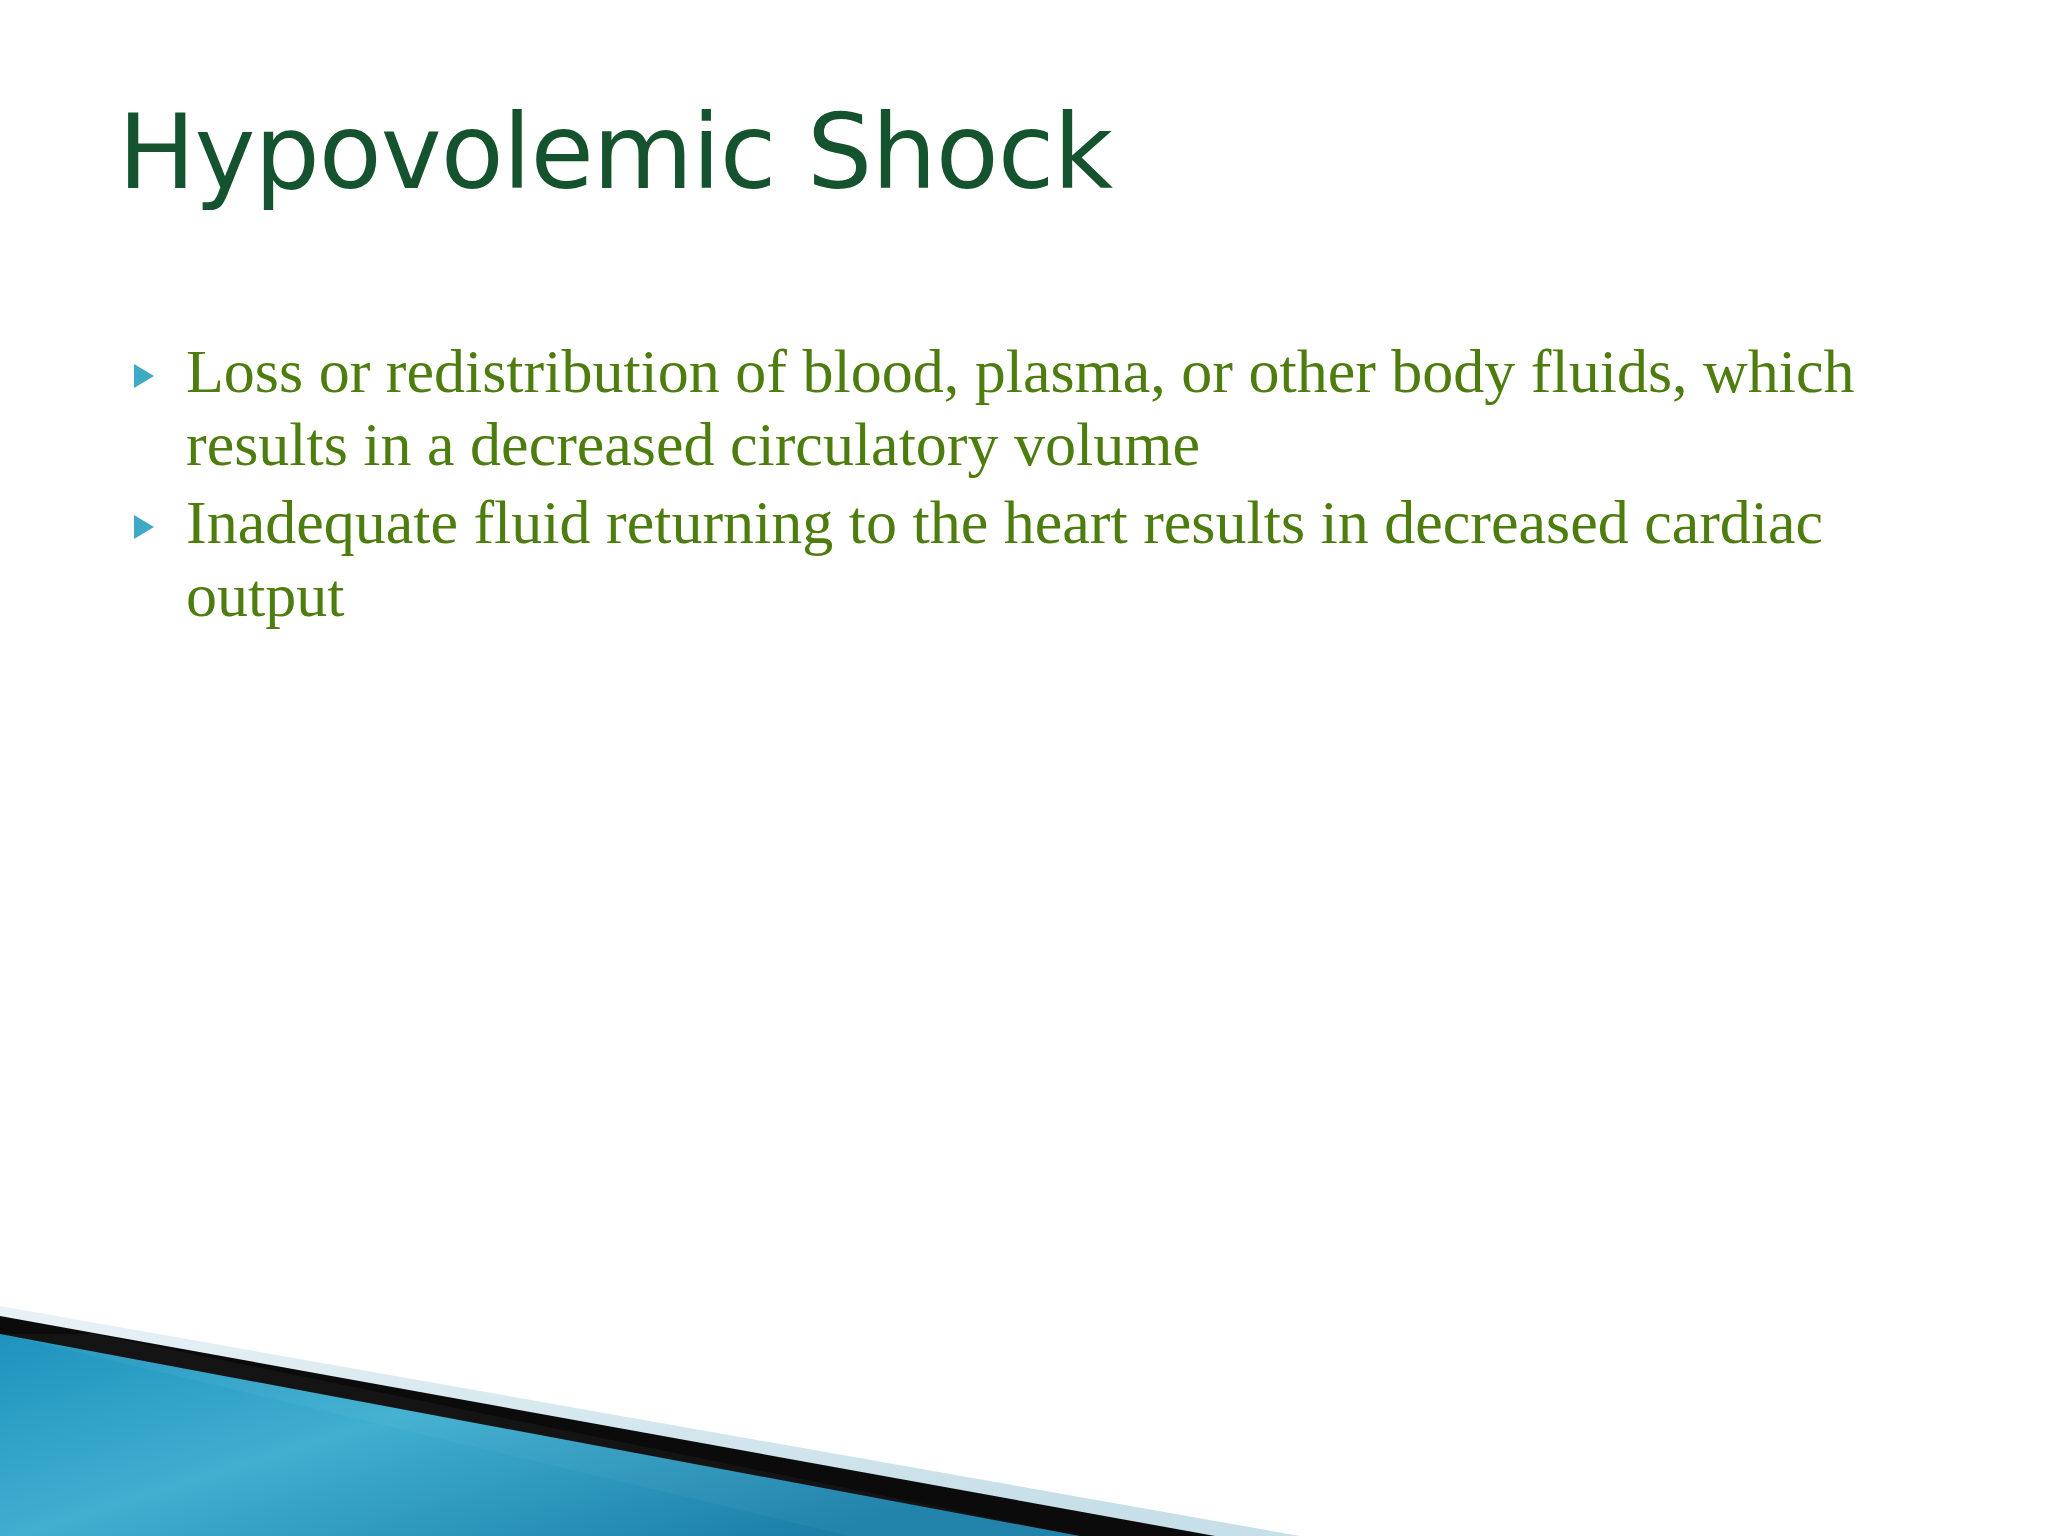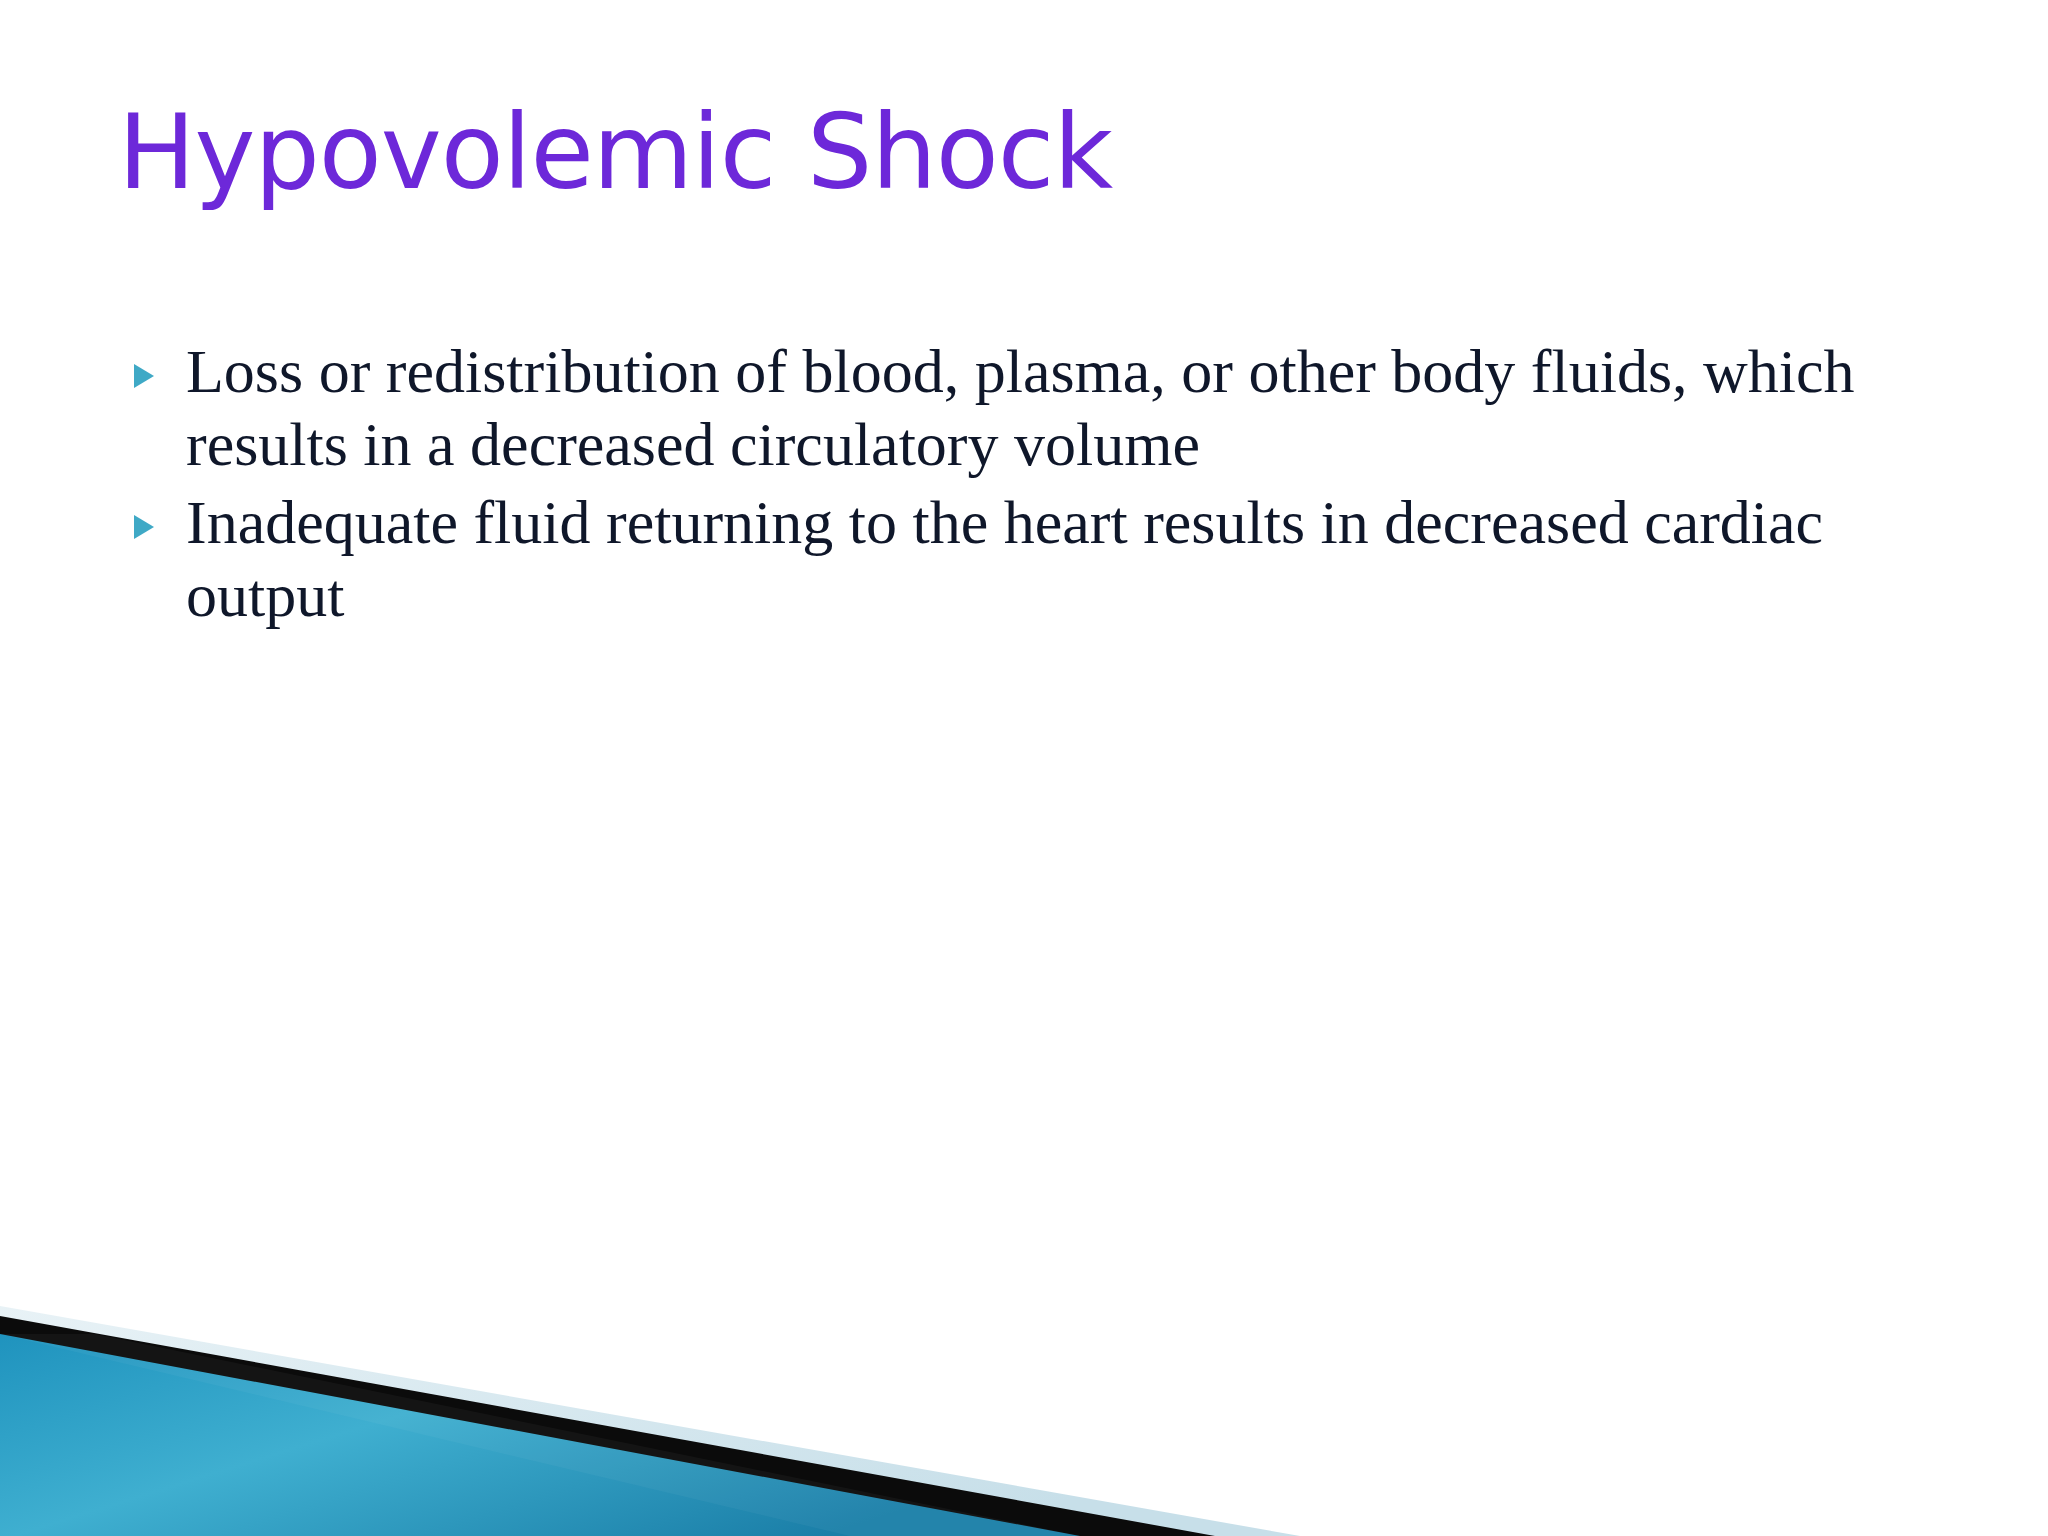--- a/index.html
+++ b/index.html
@@ -20,21 +20,21 @@
     background: #ffffff;
     overflow: hidden;
   }
   .slide-title {
     position: absolute;
     left: 118px;
     top: 96px;
     font-family: "DejaVu Sans", sans-serif;
     font-size: 103px;
     font-weight: 400;
-    color: #6d28d9;
+    color: #14532d;
     letter-spacing: -1px;
     line-height: 1.1;
     white-space: nowrap;
   }
   .body-list {
     position: absolute;
     left: 130px;
     top: 335px;
     width: 1830px;
     list-style: none;
@@ -55,21 +55,21 @@
     box-sizing: border-box;
   }
   .bullet-marker svg {
     display: block;
   }
   .bullet-text {
     flex: 1 1 auto;
     font-family: "Liberation Serif", serif;
     font-size: 62px;
     line-height: 1.17;
-    color: #0f172a;
+    color: #4d7c0f;
     text-align: left;
   }
   
   .ribbon {
     position: absolute;
     left: 0;
     bottom: 0;
     width: 1300px;
     height: 260px;
     pointer-events: none;

